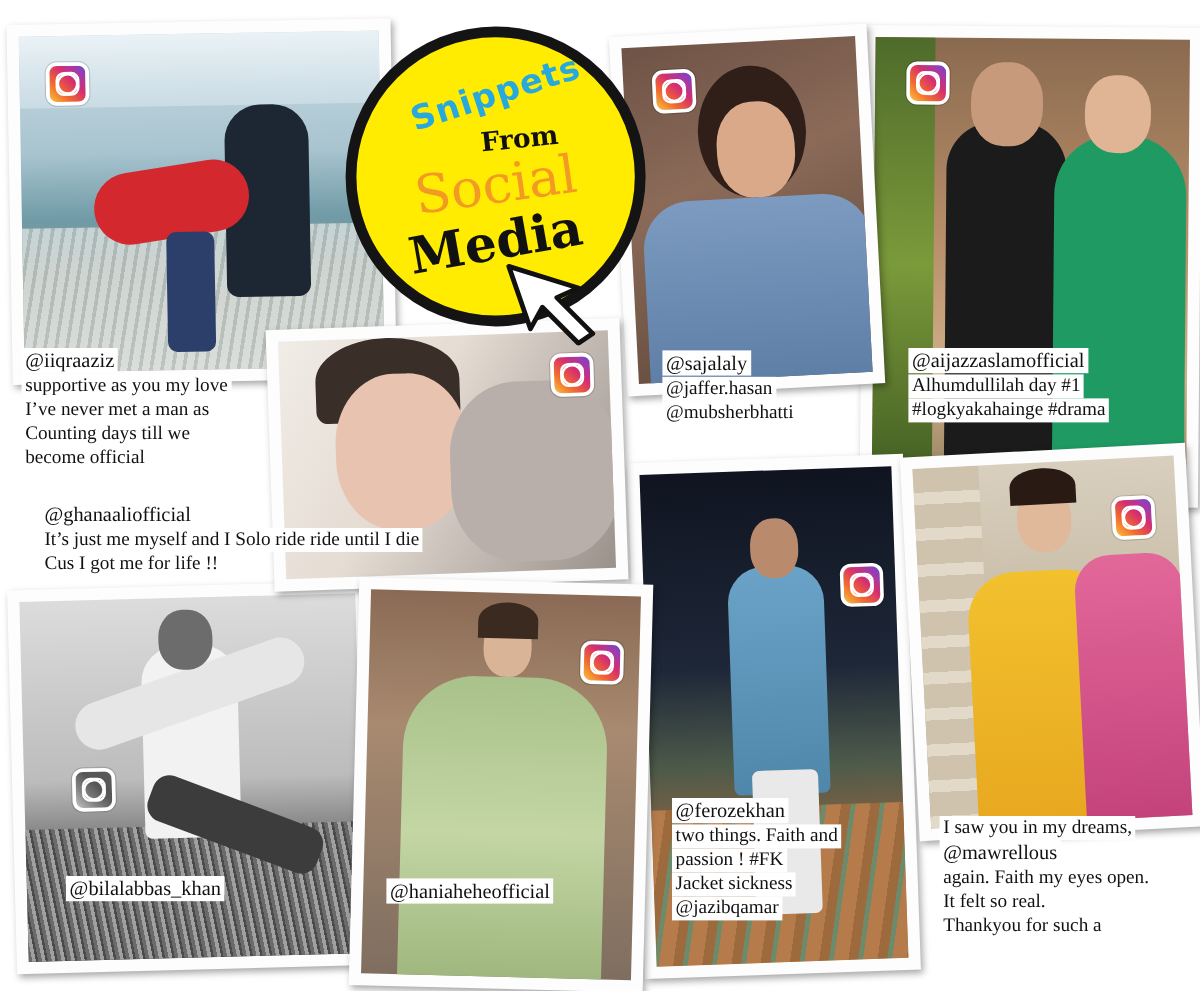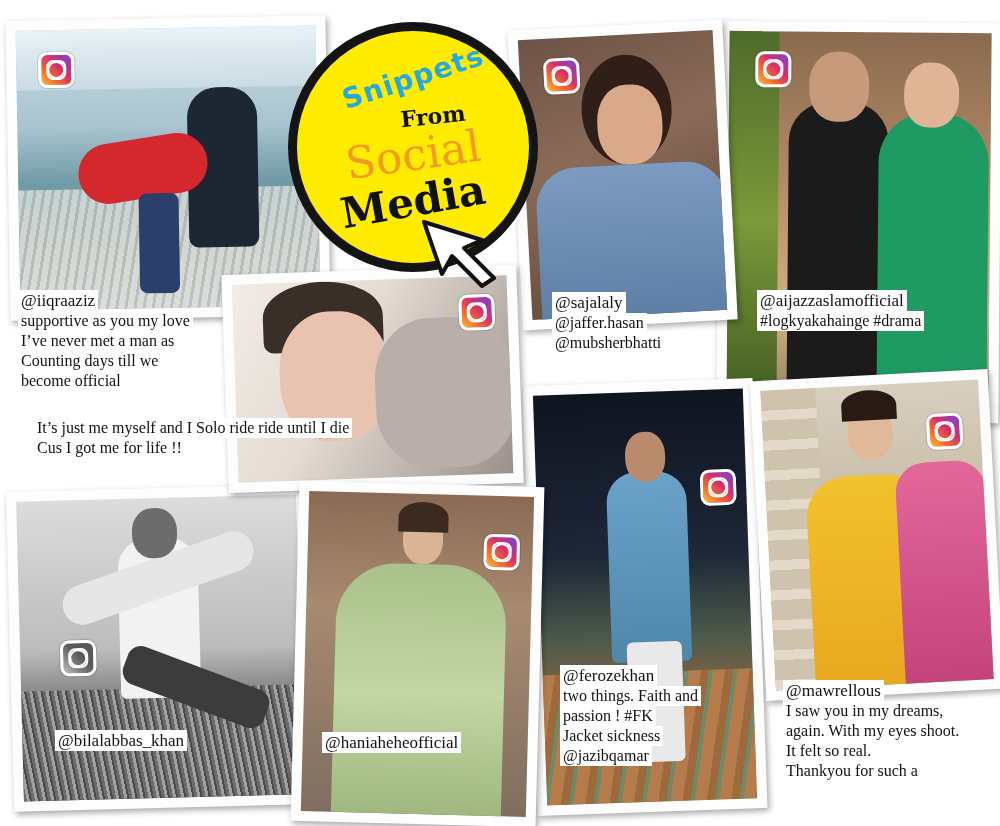--- a/index.html
+++ b/index.html
@@ -226,50 +226,52 @@
 
 <div class="caption" style="left:18px; top:290px; z-index:6;">
   <div><span class="handle">@iiqraaziz</span></div>
   <div><span class="line">supportive as you my love</span></div>
   <div><span class="line">I’ve never met a man as</span></div>
   <div><span class="line">Counting days till we</span></div>
   <div><span class="line">become official</span></div>
 </div>
 
 <div class="caption" style="left:34px; top:418px; z-index:6;">
+  <div><span class="handle">@ghanaaliofficial</span></div>
   <div><span class="line">It’s just me myself and I Solo ride ride until I die</span></div>
   <div><span class="line">Cus I got me for life !!</span></div>
 </div>
 
 <div class="caption" style="left:552px; top:292px; z-index:6;">
   <div><span class="handle">@sajalaly</span></div>
   <div><span class="line">@jaffer.hasan</span></div>
   <div><span class="line">@mubsherbhatti</span></div>
 </div>
 
 <div class="caption" style="left:757px; top:290px; z-index:6;">
   <div><span class="handle">@aijazzaslamofficial</span></div>
+  <div><span class="line">Alhumdullilah day #1</span></div>
   <div><span class="line">#logkyakahainge #drama</span></div>
 </div>
 
 <div class="caption" style="left:55px; top:730px; z-index:6;">
   <div><span class="handle">@bilalabbas_khan</span></div>
 </div>
 
 <div class="caption" style="left:322px; top:732px; z-index:6;">
   <div><span class="handle">@haniaheheofficial</span></div>
 </div>
 
 <div class="caption" style="left:560px; top:665px; z-index:6;">
   <div><span class="handle">@ferozekhan</span></div>
   <div><span class="line">two things. Faith and</span></div>
   <div><span class="line">passion ! #FK</span></div>
   <div><span class="line">Jacket sickness</span></div>
   <div><span class="line">@jazibqamar</span></div>
 </div>
 
 <div class="caption" style="left:783px; top:680px; z-index:6;">
+  <div><span class="line">I saw you in my dreams,</span></div>
   <div><span class="handle">@mawrellous</span></div>
-  <div><span class="line">I saw you in my dreams,</span></div>
-  <div><span class="line">again. With my eyes shoot.</span></div>
+  <div><span class="line">again. Faith my eyes open.</span></div>
   <div><span class="line">It felt so real.</span></div>
   <div><span class="line">Thankyou for such a</span></div>
 </div>
 
 </body></html>

